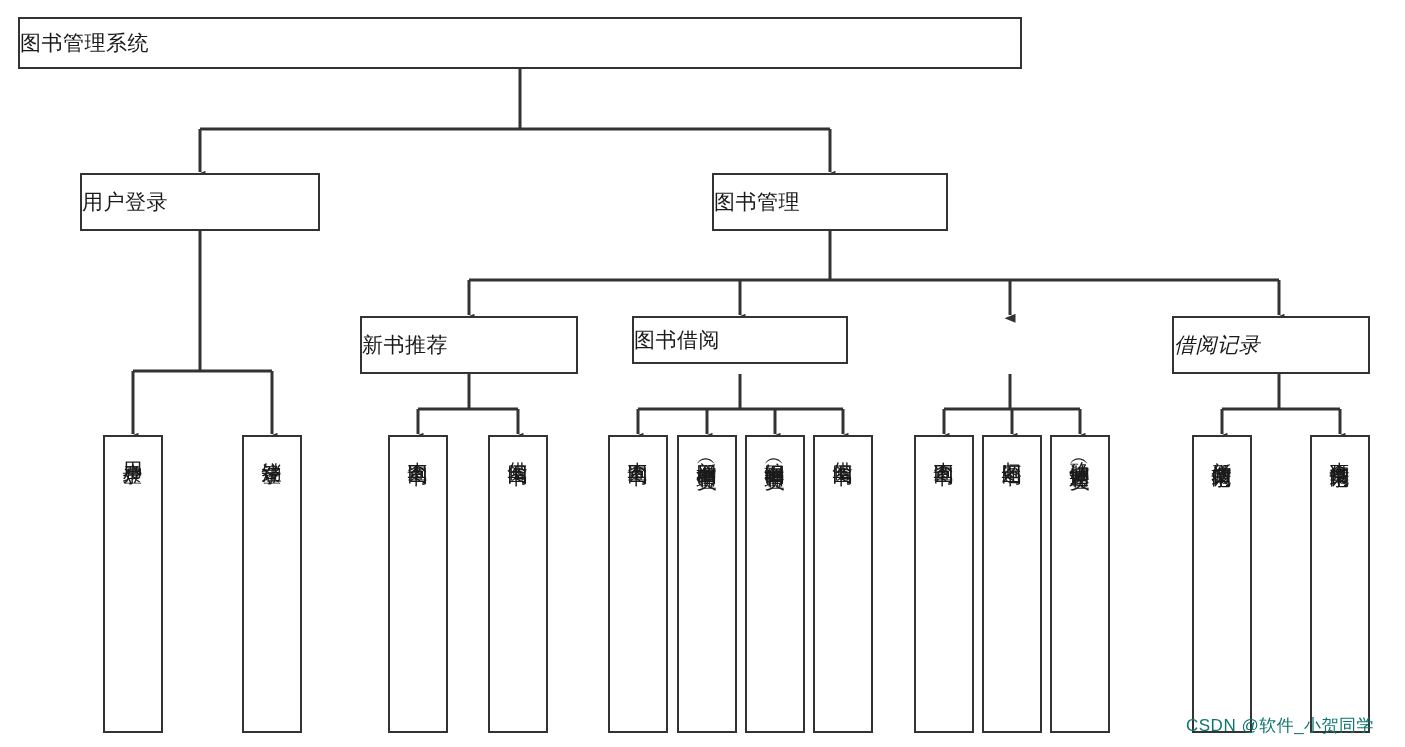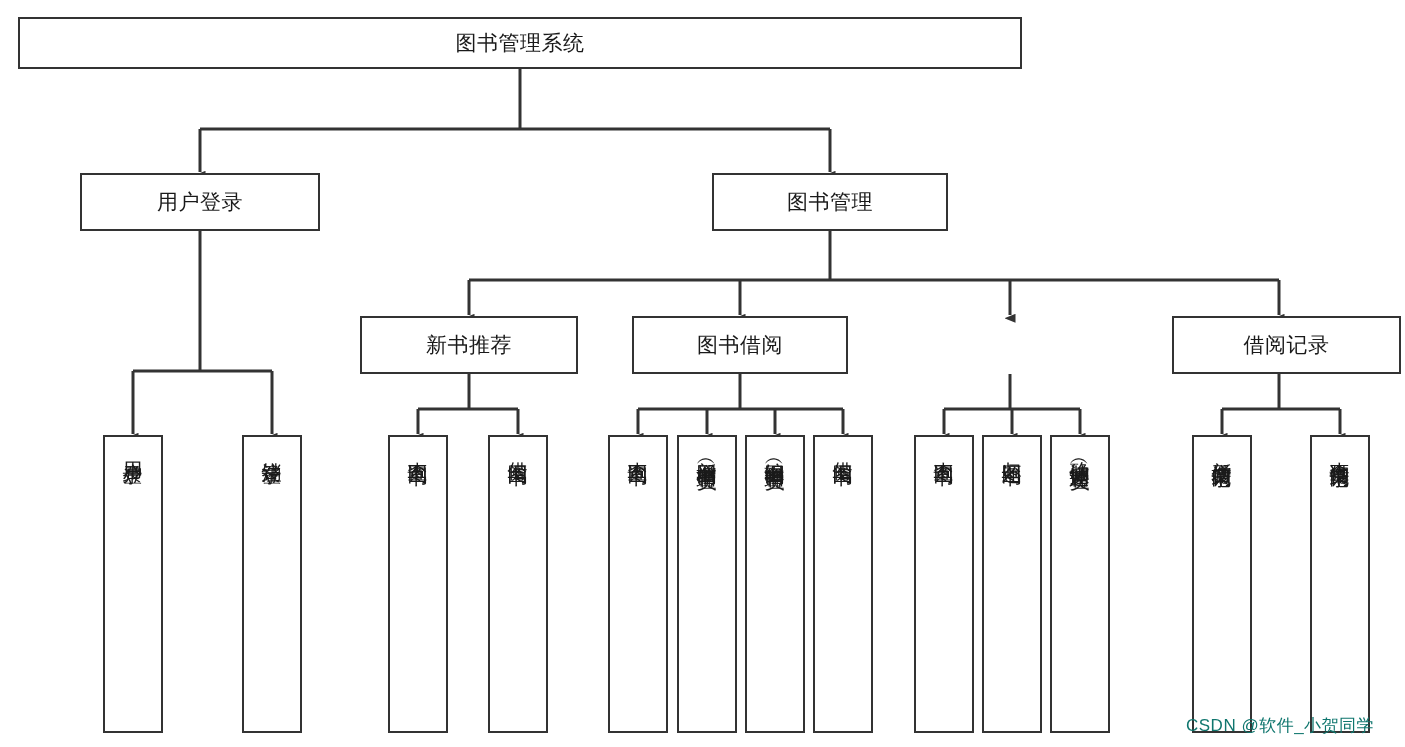--- a/index.html
+++ b/index.html
@@ -28,21 +28,21 @@
     height: 747px;
     pointer-events: none;
   }
   .node {
     position: absolute;
     box-sizing: border-box;
     background: #ffffff;
     border: 2px solid #333333;
     display: flex;
     align-items: center;
-    justify-content: center;
+    justify-content: flex-start;
     overflow: hidden;
   }
   .node .label {
     color: #1a1a1a;
     text-align: center;
     line-height: 1.12;
     white-space: pre;
   }
   .node.horiz .label {
     font-size: 21px;
@@ -125,24 +125,24 @@
   <div class="node horiz" style="left: 80px; top: 173px; width: 240px; height: 58px;">
     <span class="label">用户登录</span>
   </div>
   <div class="node horiz" style="left: 360px; top: 316px; width: 218px; height: 58px;">
     <span class="label">新书推荐</span>
   </div>
 
   <div class="node horiz" style="left: 712px; top: 173px; width: 236px; height: 58px;">
     <span class="label">图书管理</span>
   </div>
-  <div class="node horiz" style="left: 632px; top: 316px; width: 216px; height: 58px;">
+  <div class="node horiz" style="left: 632px; top: 316px; width: 216px; height: 48px;">
     <span class="label">图书借阅</span>
   </div>
-  <div class="node horiz" style="left: 1172px; top: 316px; width: 229px; height: 58px;">
+  <div class="node horiz" style="left: 1172px; top: 316px; width: 198px; height: 58px; font-style: italic;">
     <span class="label">借阅记录</span>
   </div>
 
   <div class="node vert" style="left: 103px; top: 435px; width: 60px; height: 298px;">
     <span class="label">用户登录</span>
   </div>
   <div class="node vert" style="left: 242px; top: 435px; width: 60px; height: 298px;">
     <span class="label">注销登录</span>
   </div>
 

